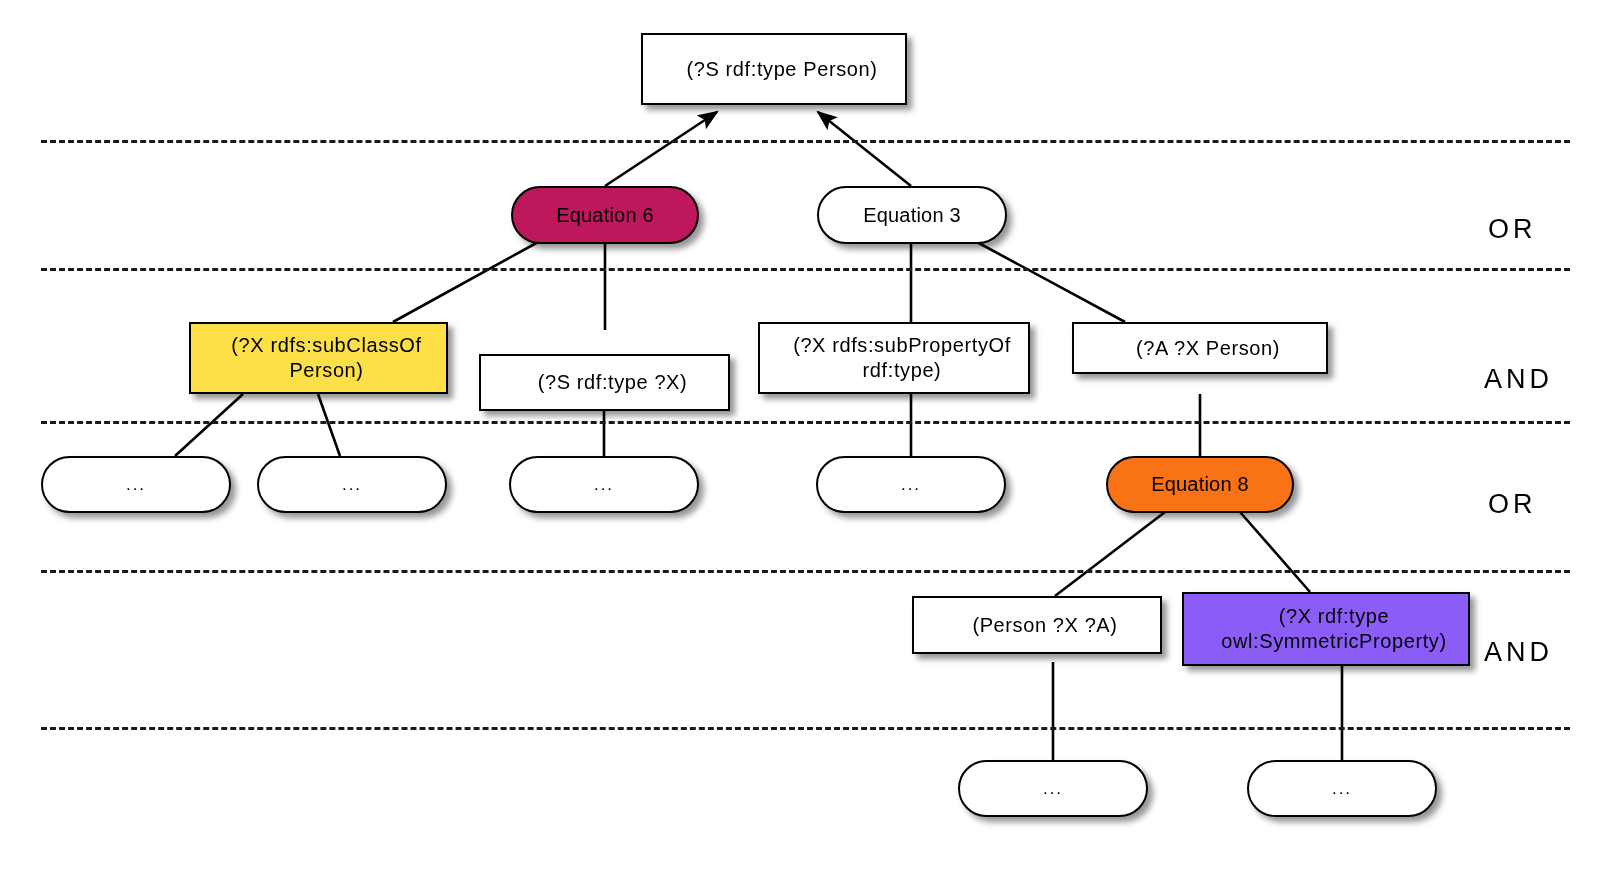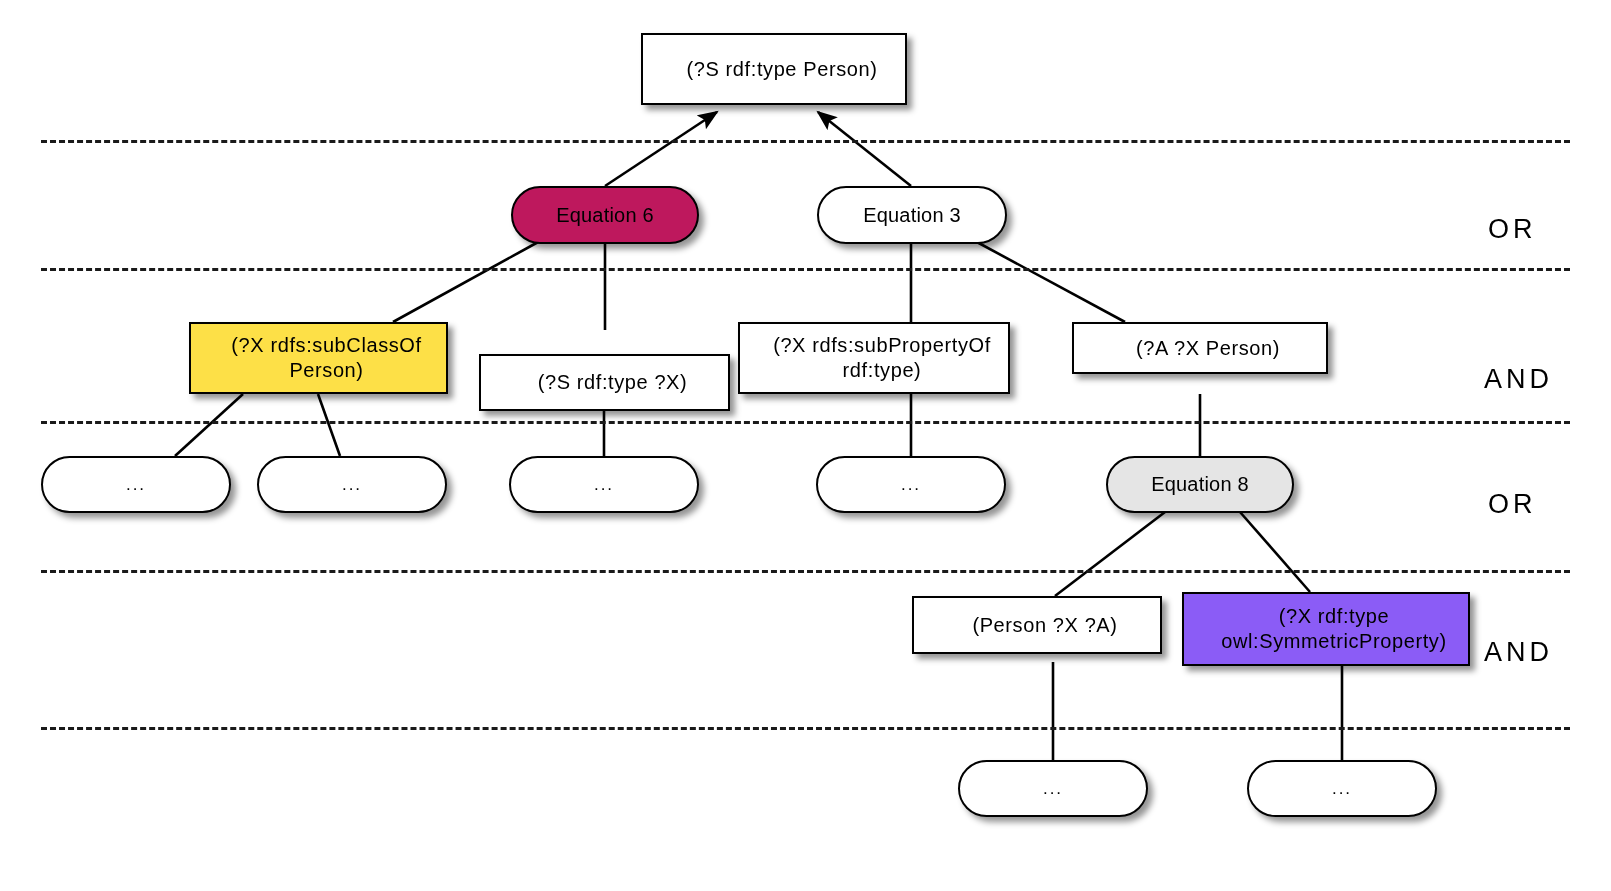--- a/index.html
+++ b/index.html
@@ -113,27 +113,27 @@
       <div class="layer-label" style="left: 1488px; top: 465px;">OR</div>
       <div class="layer-label" style="left: 1484px; top: 613px;">AND</div>
     </div>
   <div id="nodes-layer">
       <div class="node rect" style="left: 641px; top: 33px; width: 266px; height: 72px; background: rgb(255, 255, 255); border-color: rgb(0, 0, 0);"><span>(?S rdf:type Person)</span></div>
       <div class="node rounded" style="left: 511px; top: 186px; width: 188px; height: 58px; background: #be185d; border-color: rgb(0, 0, 0); align-items: center;"><span>Equation 6</span></div>
       <div class="node rounded" style="left: 817px; top: 186px; width: 190px; height: 58px; background: rgb(255, 255, 255); border-color: rgb(0, 0, 0);"><span>Equation 3</span></div>
       <div class="node rect" style="left: 189px; top: 322px; width: 259px; height: 72px; background: #fde047; border-color: rgb(0, 0, 0);"><span>(?X rdfs:subClassOf
 Person)</span></div>
       <div class="node rect" style="left: 479px; top: 330px; width: 251px; height: 57px; background: rgb(255, 255, 255); border-color: rgb(0, 0, 0); margin-top: 24px;"><span>(?S rdf:type ?X)</span></div>
-      <div class="node rect" style="left: 738px; top: 322px; width: 272px; height: 72px; background: rgb(255, 255, 255); border-color: rgb(0, 0, 0);"><span>(?X rdfs:subPropertyOf
+      <div class="node rect" style="left: 758px; top: 322px; width: 272px; height: 72px; background: rgb(255, 255, 255); border-color: rgb(0, 0, 0);"><span>(?X rdfs:subPropertyOf
 rdf:type)</span></div>
       <div class="node rect" style="left: 1072px; top: 322px; width: 256px; height: 52px; background: rgb(255, 255, 255); border-color: rgb(0, 0, 0);"><span>(?A ?X Person)</span></div>
       <div class="node ellipsis" style="left: 41px; top: 456px; width: 190px; height: 57px; background: rgb(255, 255, 255); border-color: rgb(0, 0, 0);"><span>...</span></div>
       <div class="node ellipsis" style="left: 257px; top: 456px; width: 190px; height: 57px; background: rgb(255, 255, 255); border-color: rgb(0, 0, 0);"><span>...</span></div>
       <div class="node ellipsis" style="left: 509px; top: 456px; width: 190px; height: 57px; background: rgb(255, 255, 255); border-color: rgb(0, 0, 0);"><span>...</span></div>
       <div class="node ellipsis" style="left: 816px; top: 456px; width: 190px; height: 57px; background: rgb(255, 255, 255); border-color: rgb(0, 0, 0);"><span>...</span></div>
-      <div class="node rounded" style="left: 1106px; top: 456px; width: 188px; height: 57px; background: #e5e5e5; border-color: rgb(0, 0, 0);"><span>Equation 8</span></div>
+      <div class="node rounded" style="left: 1106px; top: 456px; width: 188px; height: 57px; background: #f97316; border-color: rgb(0, 0, 0);"><span>Equation 8</span></div>
       <div class="node rect" style="left: 912px; top: 596px; width: 250px; height: 58px; background: rgb(255, 255, 255); border-color: rgb(0, 0, 0);"><span>(Person ?X ?A)</span></div>
       <div class="node rect" style="left: 1182px; top: 592px; width: 288px; height: 74px; background: #8b5cf6; border-color: rgb(0, 0, 0);"><span>(?X rdf:type
 owl:SymmetricProperty)</span></div>
       <div class="node ellipsis" style="left: 958px; top: 760px; width: 190px; height: 57px; background: rgb(255, 255, 255); border-color: rgb(0, 0, 0);"><span>...</span></div>
       <div class="node ellipsis" style="left: 1247px; top: 760px; width: 190px; height: 57px; background: rgb(255, 255, 255); border-color: rgb(0, 0, 0);"><span>...</span></div>
     </div>
 </div>
 
 </body></html>

